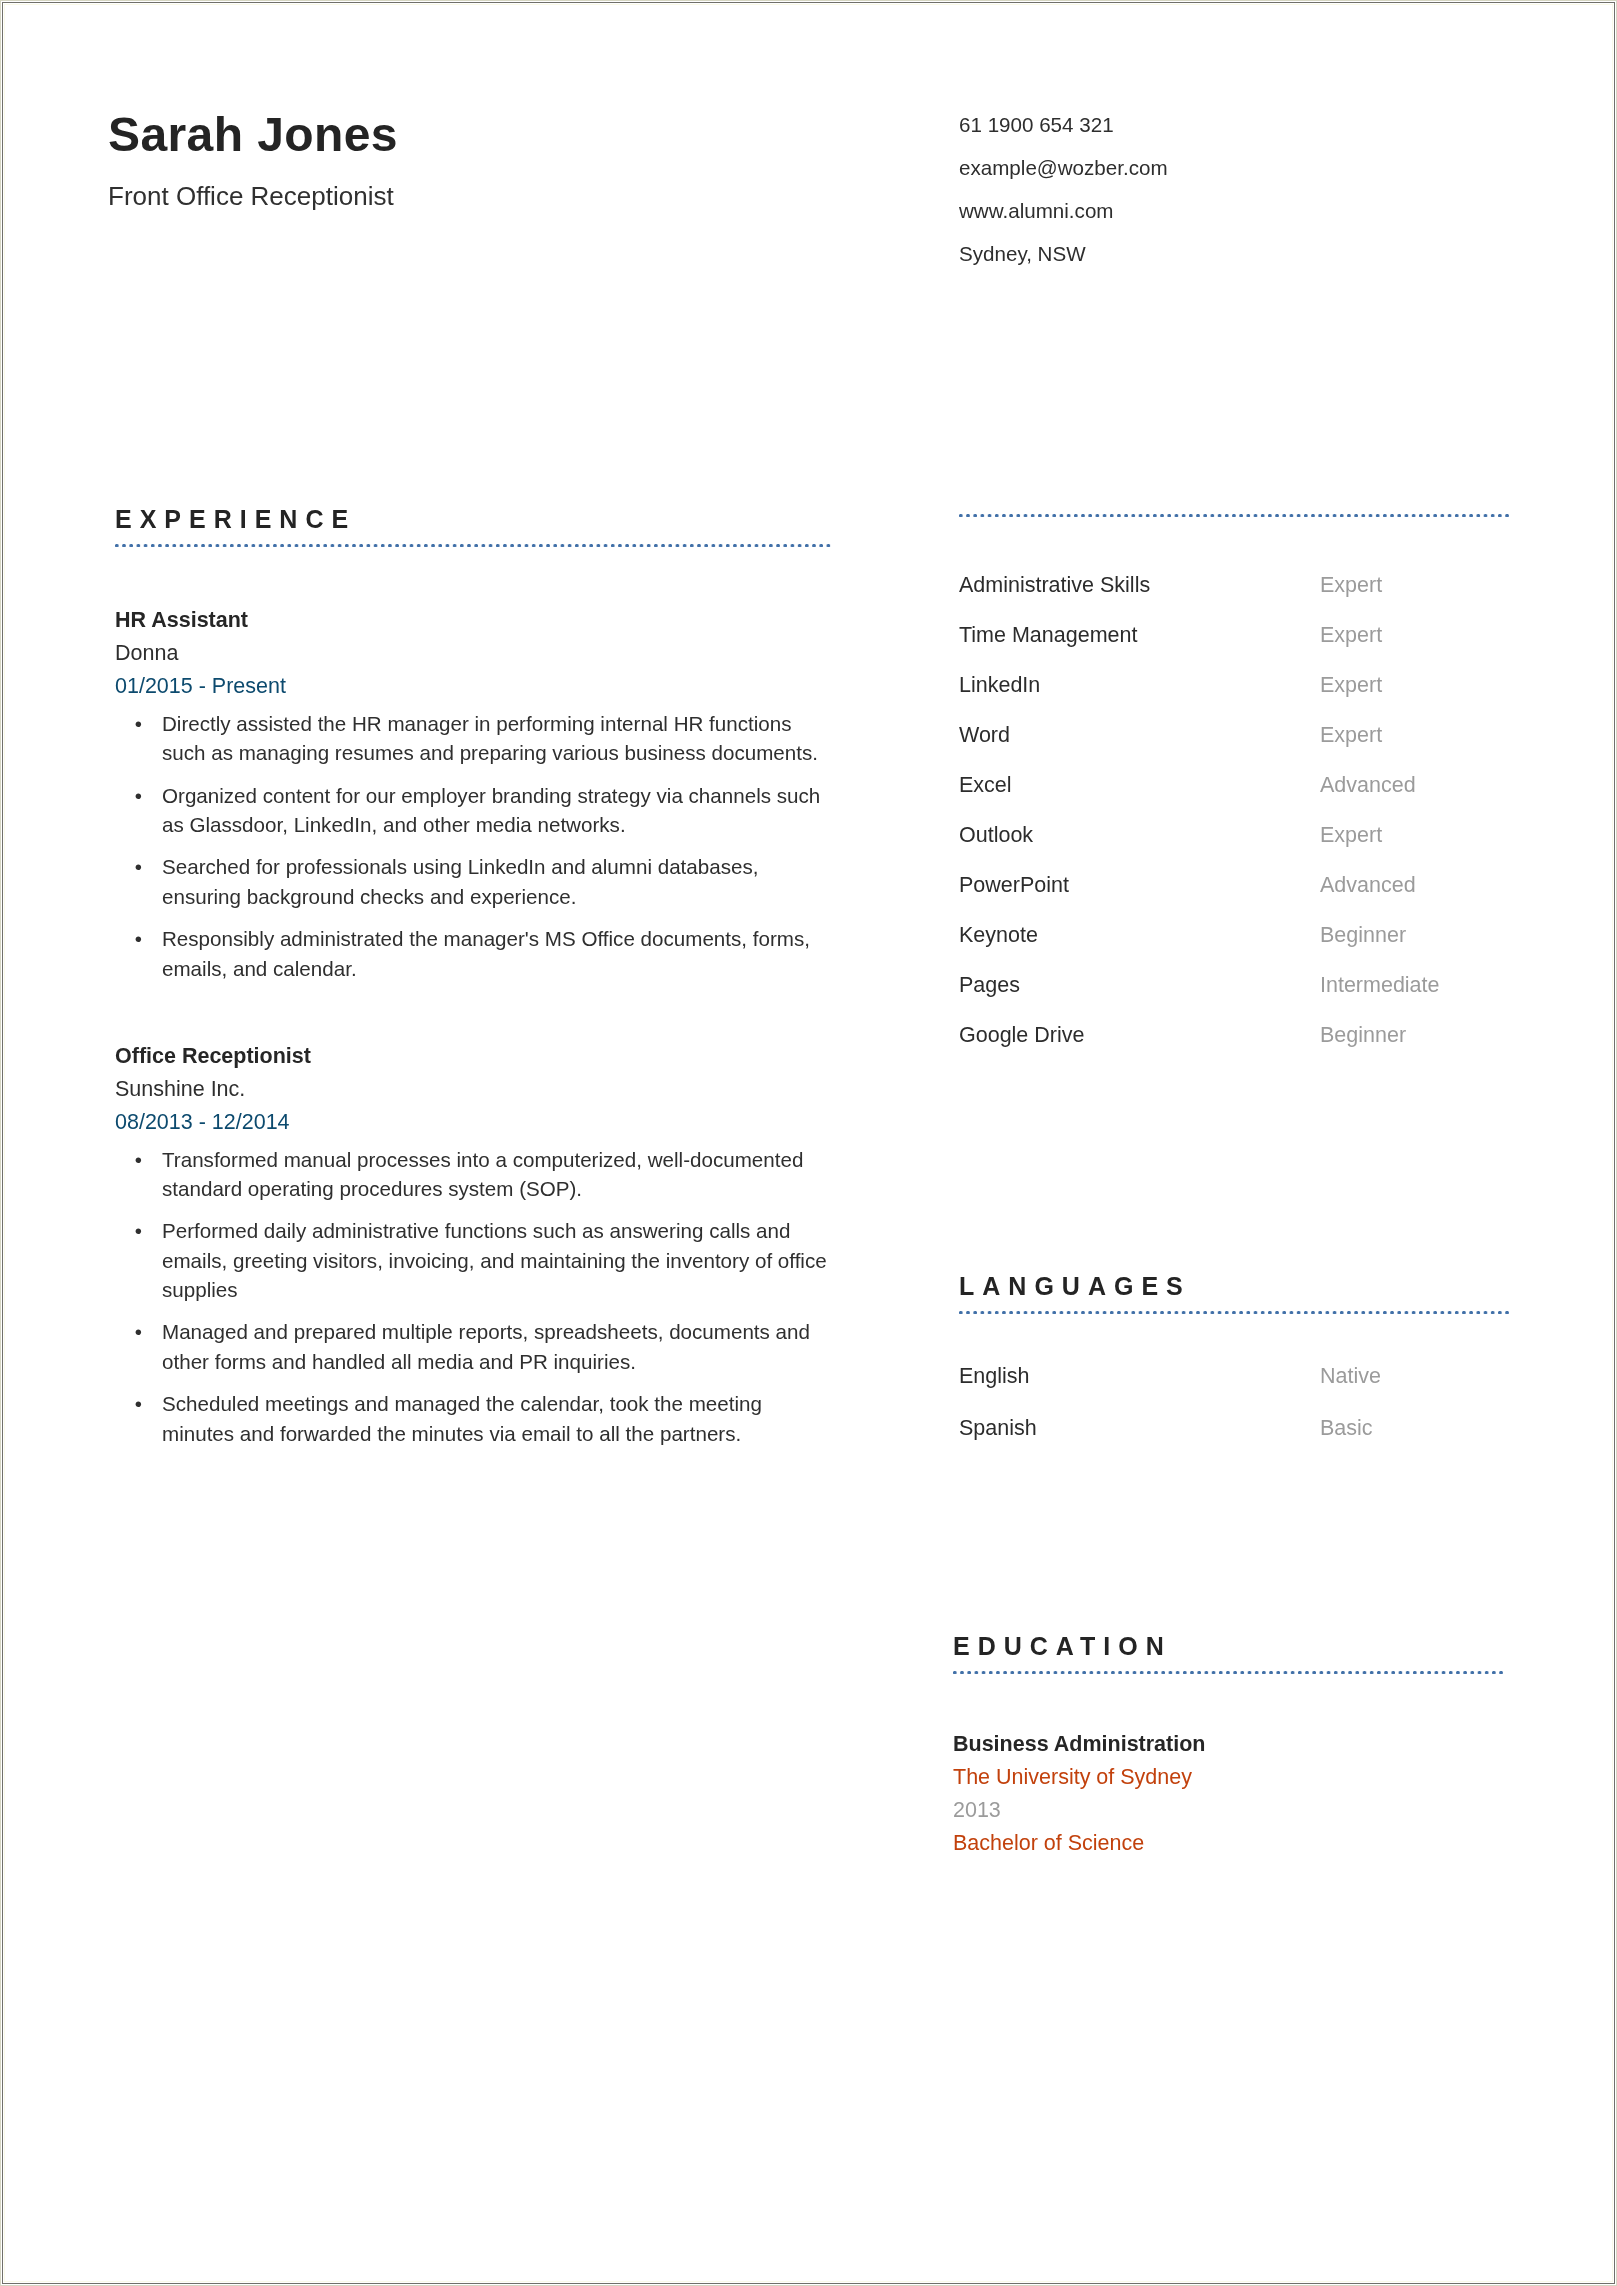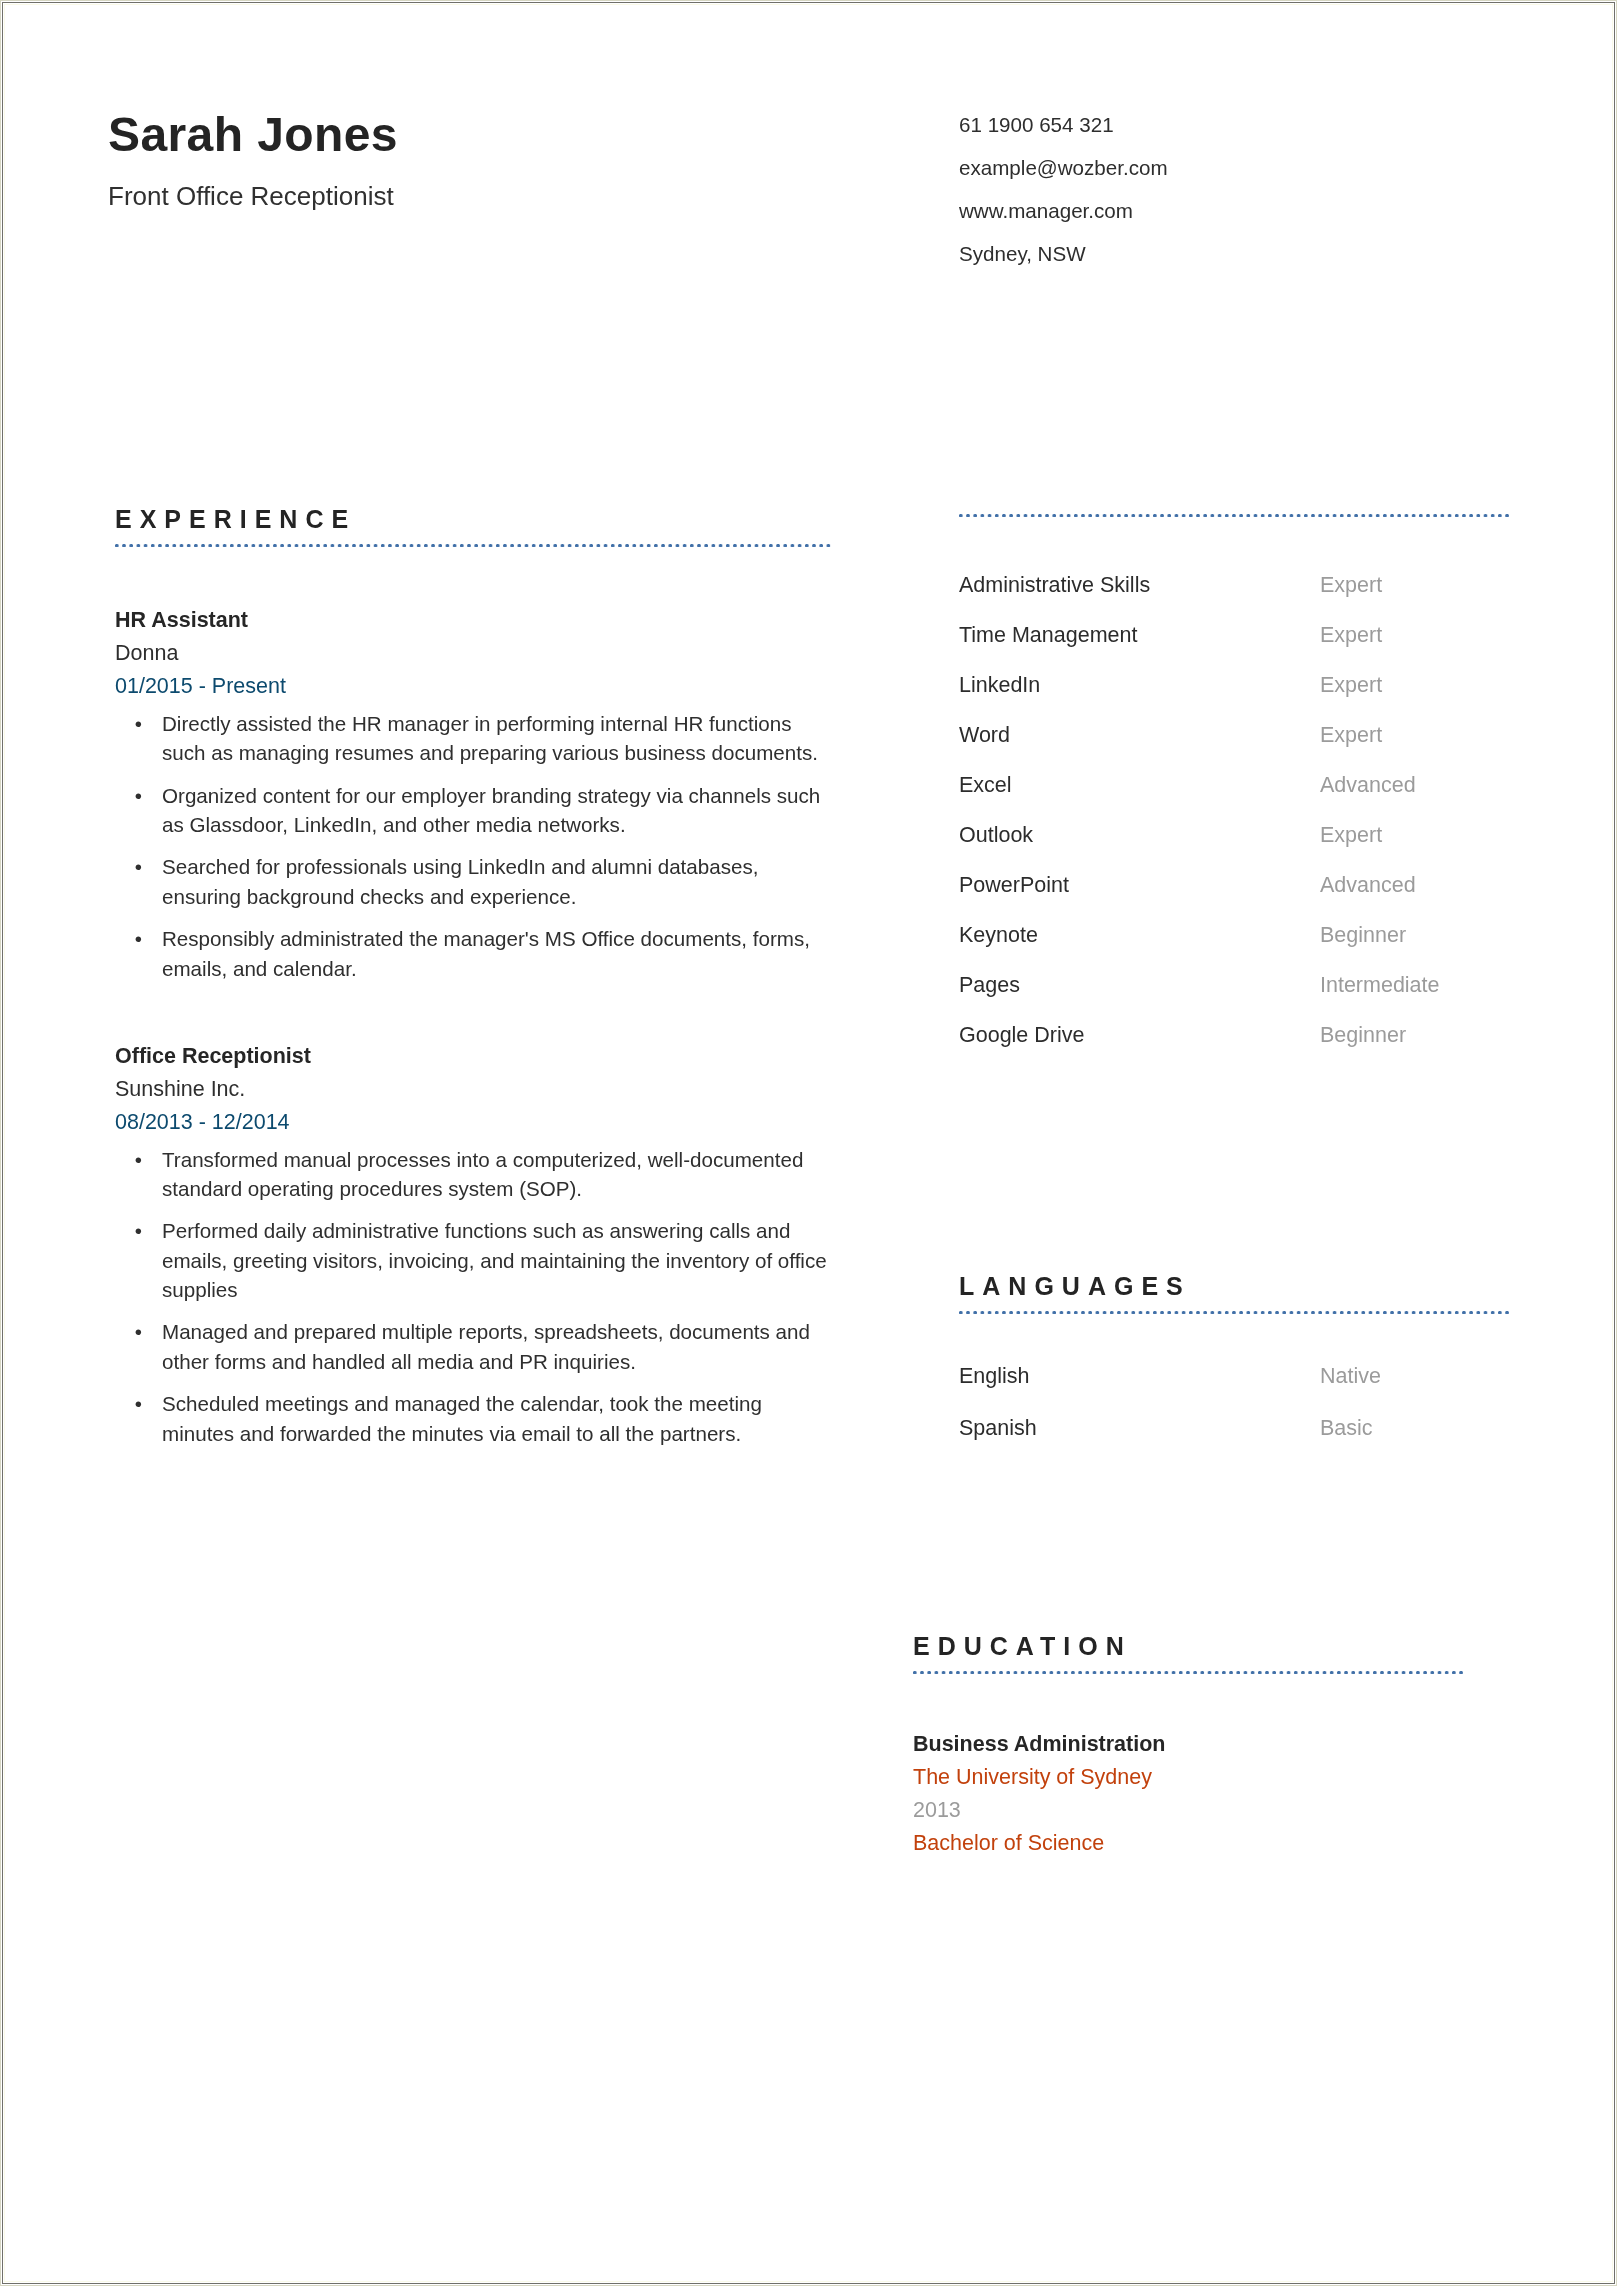--- a/index.html
+++ b/index.html
@@ -42,21 +42,21 @@
     letter-spacing:8px;color:#242424;
   }
   .rule{
     height:3.6px;margin-top:9.9px;
     background-image:radial-gradient(circle at 1.8px 1.8px,#4170a8 1.7px,transparent 2.1px);
     background-size:7.2px 3.6px;background-repeat:repeat-x;
   }
   .sec-experience{left:114px;top:503px;width:718px;}
   .sec-skills{left:958px;top:503px;width:553px;}
   .sec-languages{left:958px;top:1270px;width:553px;}
-  .sec-education{left:912px;top:1630px;width:553px;}
+  .sec-education{left:952px;top:1630px;width:553px;}
 
   
   .sec-experience .sec-body{margin-top:57px;}
   .job + .job{margin-top:57px;}
   .job-t{font-size:21.5px;font-weight:700;line-height:33px;color:#262626;}
   .job-c{font-size:21.5px;line-height:33px;color:#2e2e2e;}
   .job-d{font-size:21.5px;line-height:33px;color:#0c4a6e;}
   .job ul{margin:5.4px 0 0 0;padding:0;list-style:none;}
   .job li{
     position:relative;margin:0 0 12.5px 0;padding-left:47px;
@@ -92,21 +92,21 @@
 <body>
 
 <div class="page">
 
   <div class="name">Sarah Jones</div>
   <div class="person-title">Front Office Receptionist</div>
 
   <div class="contact">
     <div>61 1900 654 321</div>
     <div>example@wozber.com</div>
-    <div>www.manager.com</div>
+    <div>www.alumni.com</div>
     <div>Sydney, NSW</div>
   </div>
 
   <section class="sec sec-experience">
     <h2>EXPERIENCE</h2>
     <div class="rule"></div>
     <div class="sec-body">
 
       <article class="job">
         <div class="job-t">HR Assistant</div>

